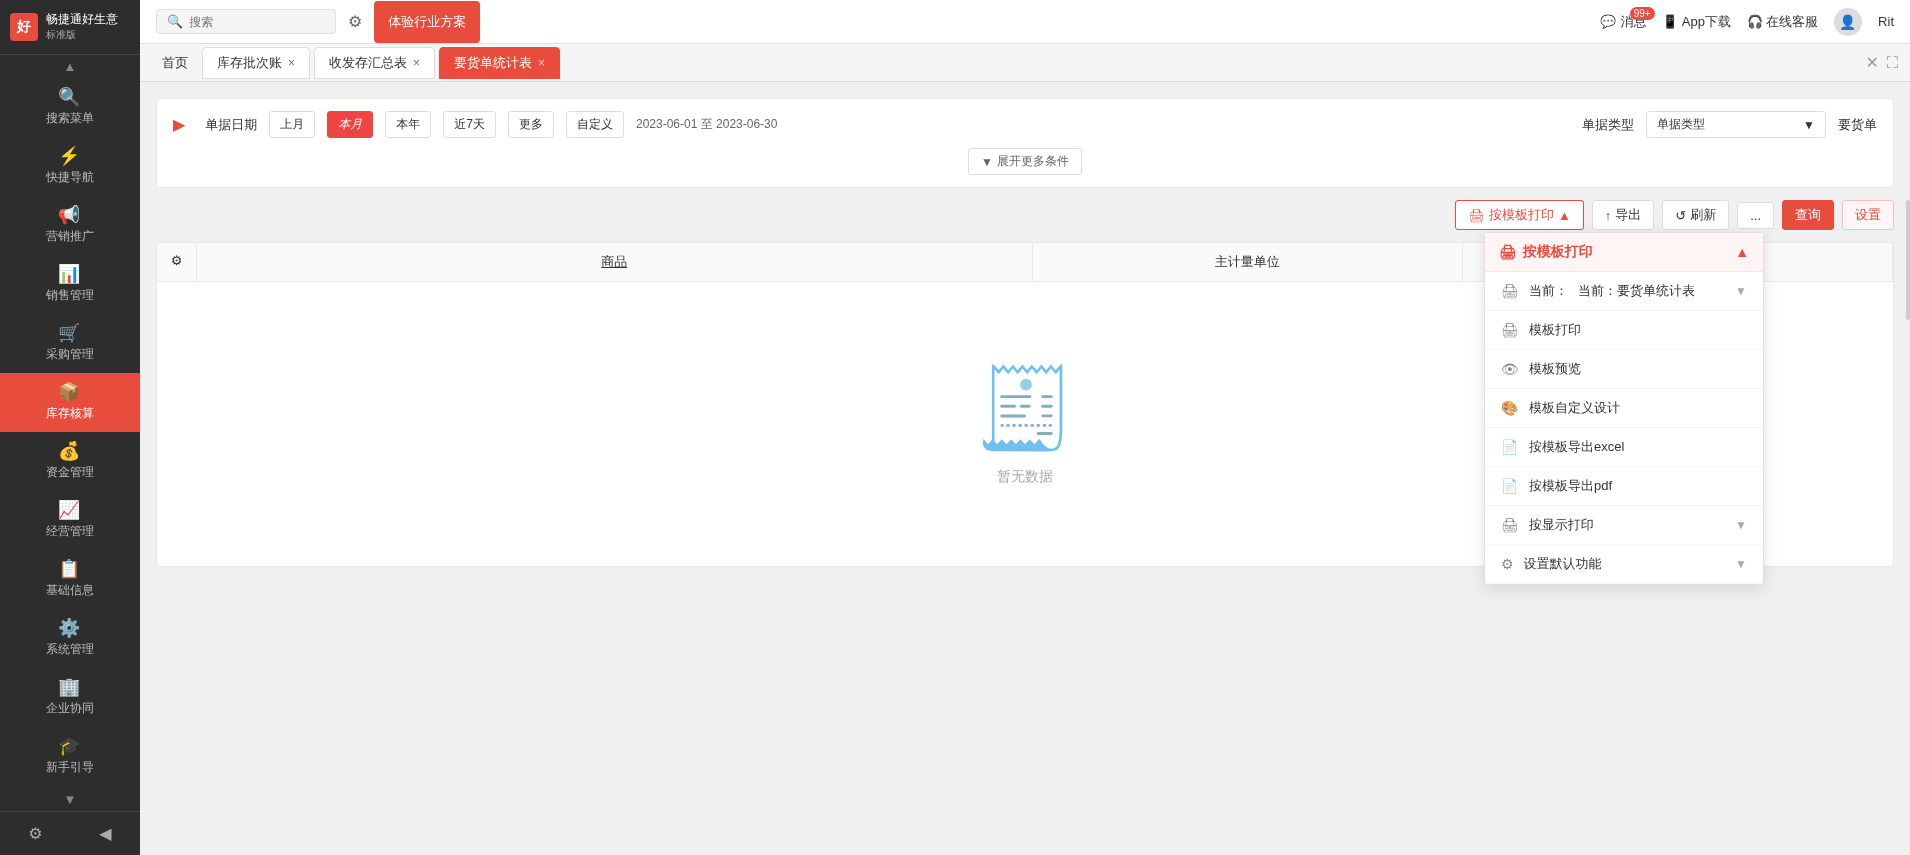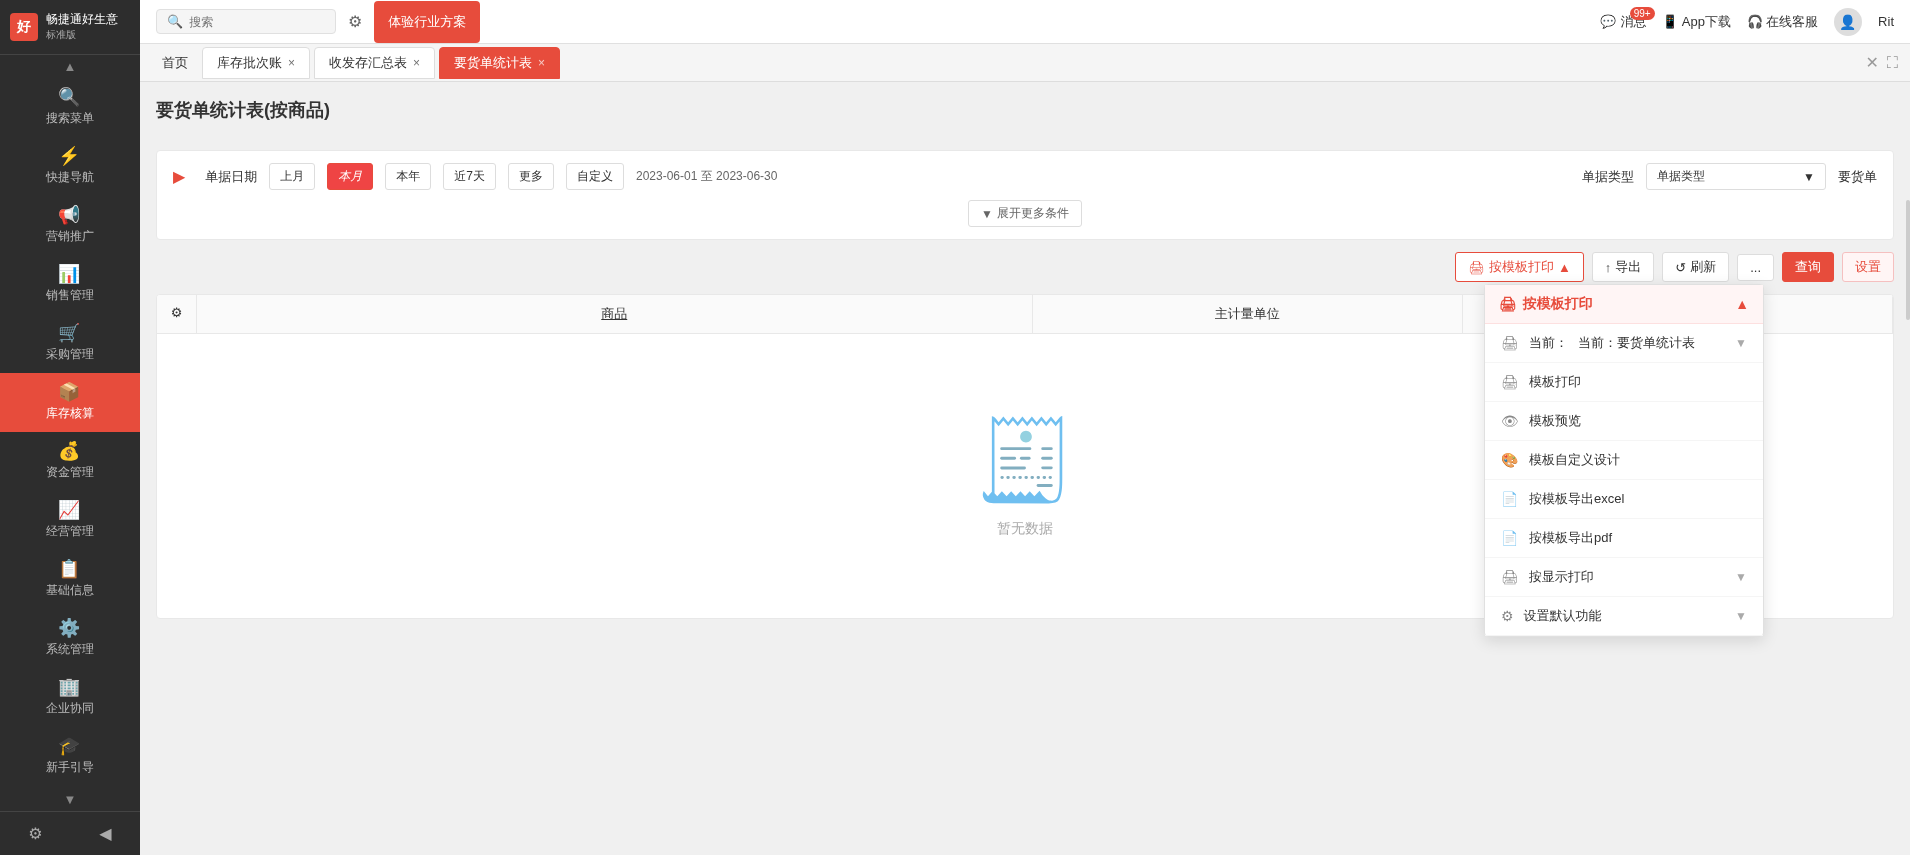--- a/index.html
+++ b/index.html
@@ -203,23 +203,20 @@
         <span>要货单统计表</span>
         <span class="tab-close">×</span>
       </div>
       <div style="margin-left: auto; display: flex; gap: 8px; align-items: center;">
         <span style="cursor:pointer;font-size:16px;color:#999;">✕</span>
         <span style="cursor:pointer;font-size:16px;color:#999;">⛶</span>
       </div>
     </div>
 
   <div class="page-content">
-    <div class="page-title-row">
-      <div class="page-title">要货单统计表(按商品)</div>
-    </div>
 
     <div class="filter-area">
       <div class="filter-row">
         <span class="filter-arrow">▶</span>
         <span class="filter-label">单据日期</span>
         <button class="date-btn">上月</button>
         <button class="date-btn active">本月</button>
         <button class="date-btn">本年</button>
         <button class="date-btn">近7天</button>
         <button class="date-btn">更多</button>

